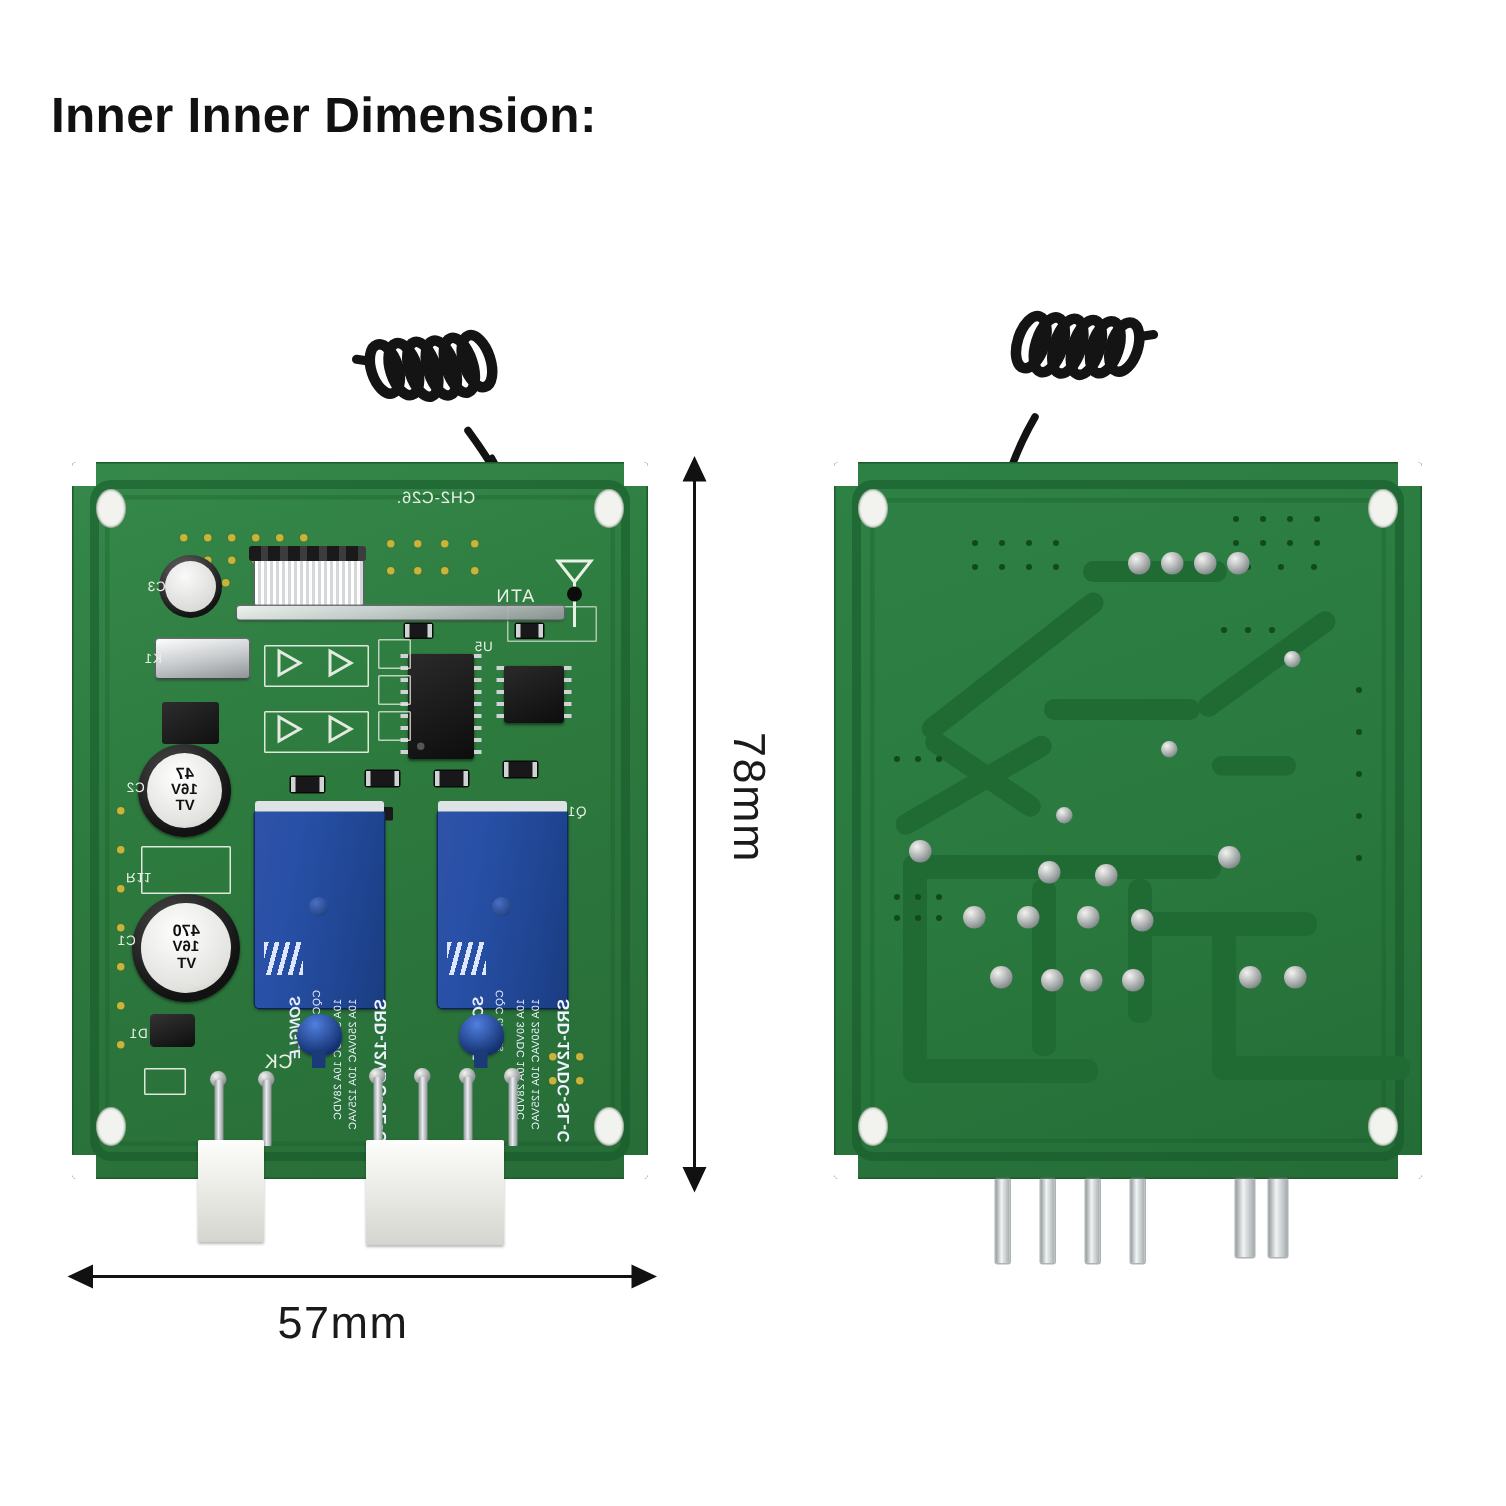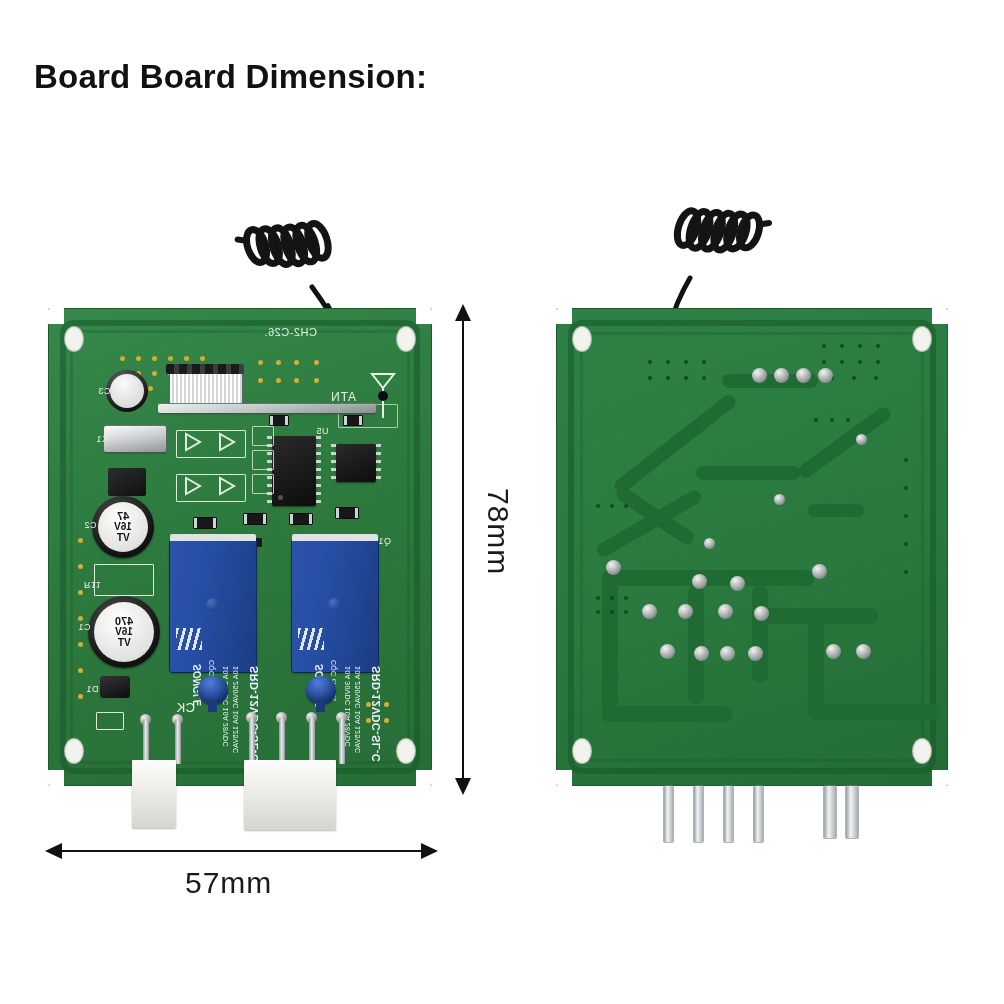--- a/index.html
+++ b/index.html
@@ -144,21 +144,21 @@
             border-left:17px solid #111;}
   .dimlabel{position:absolute;font-size:30px;color:#1a1a1a;letter-spacing:1px;
             font-family:"Liberation Sans",sans-serif;}
   .dimlabel.vert{transform:rotate(90deg);transform-origin:left top;white-space:nowrap;}
 </style>
 </head>
 <body>
 
 <div class="page">
 
-  <div class="title">Board Board Dimension:</div>
+  <div class="title">Inner Inner Dimension:</div>
 
   <div>
 
     <svg width="200" height="180" style="position:absolute;left:240px;top:205px;">
       <path d="M 112 170 C 112 150, 100 120, 72 82" stroke="#121212" stroke-width="5" fill="none" stroke-linecap="round"></path>
       <path d="M 112 170 C 112 152, 104 128, 88 100" stroke="#121212" stroke-width="4" fill="none" stroke-linecap="round"></path>
     </svg>
 
     <svg width="140" height="110" style="position:absolute;left:233px;top:198px;transform:rotate(-18deg);">
       <g stroke="#141414" stroke-width="7" fill="none" stroke-linecap="round">

